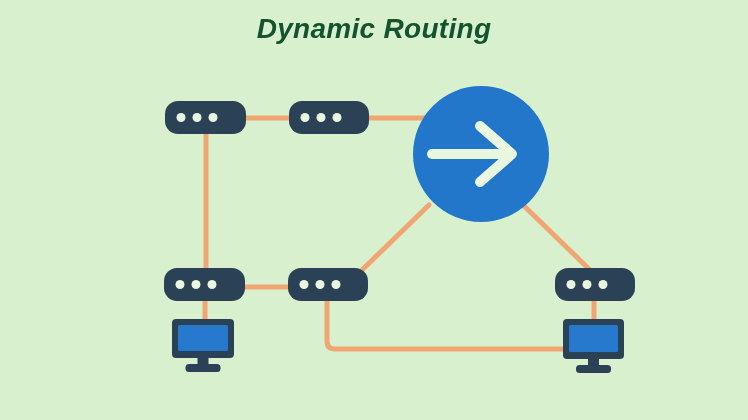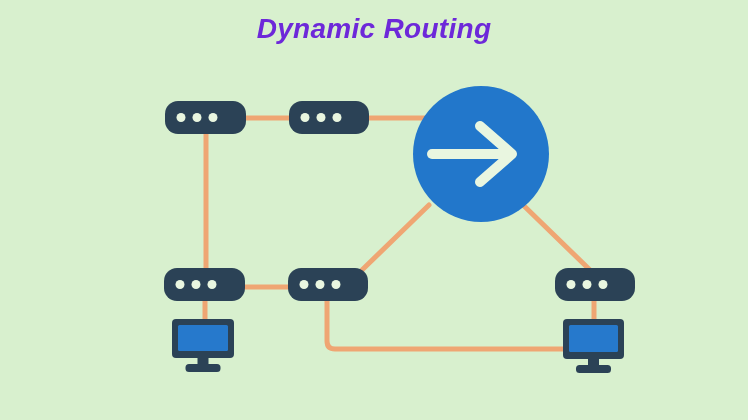--- a/index.html
+++ b/index.html
@@ -35,21 +35,21 @@
     top: 0;
     width: 748px;
     height: 420px;
     display: block;
   }
 </style>
 </head>
 <body>
 
 <div class="stage" style="background: rgb(216, 240, 206);">
-  <h1 class="title" style="color: #6d28d9;">Dynamic Routing</h1>
+  <h1 class="title" style="color: #14532d;">Dynamic Routing</h1>
   <svg id="diagram" xmlns="http://www.w3.org/2000/svg" viewBox="0 0 748 420">
       <path d="M246 118 H290" fill="none" stroke="#efa673" stroke-width="5" stroke-linecap="round"></path>
       <path d="M369 118 H425" fill="none" stroke="#efa673" stroke-width="5" stroke-linecap="round"></path>
       <path d="M206 133 V269" fill="none" stroke="#efa673" stroke-width="5" stroke-linecap="round"></path>
       <path d="M245 287 H289" fill="none" stroke="#efa673" stroke-width="5" stroke-linecap="round"></path>
       <path d="M205 300 V320" fill="none" stroke="#efa673" stroke-width="5" stroke-linecap="round"></path>
       <path d="M362 270 L429 205" fill="none" stroke="#efa673" stroke-width="5" stroke-linecap="round"></path>
       <path d="M520 202 L590 270" fill="none" stroke="#efa673" stroke-width="5" stroke-linecap="round"></path>
       <path d="M594 300 V320" fill="none" stroke="#efa673" stroke-width="5" stroke-linecap="round"></path>
       <path d="M327 300 V341 Q327 349 335 349 H566" fill="none" stroke="#efa673" stroke-width="5" stroke-linecap="round"></path>

